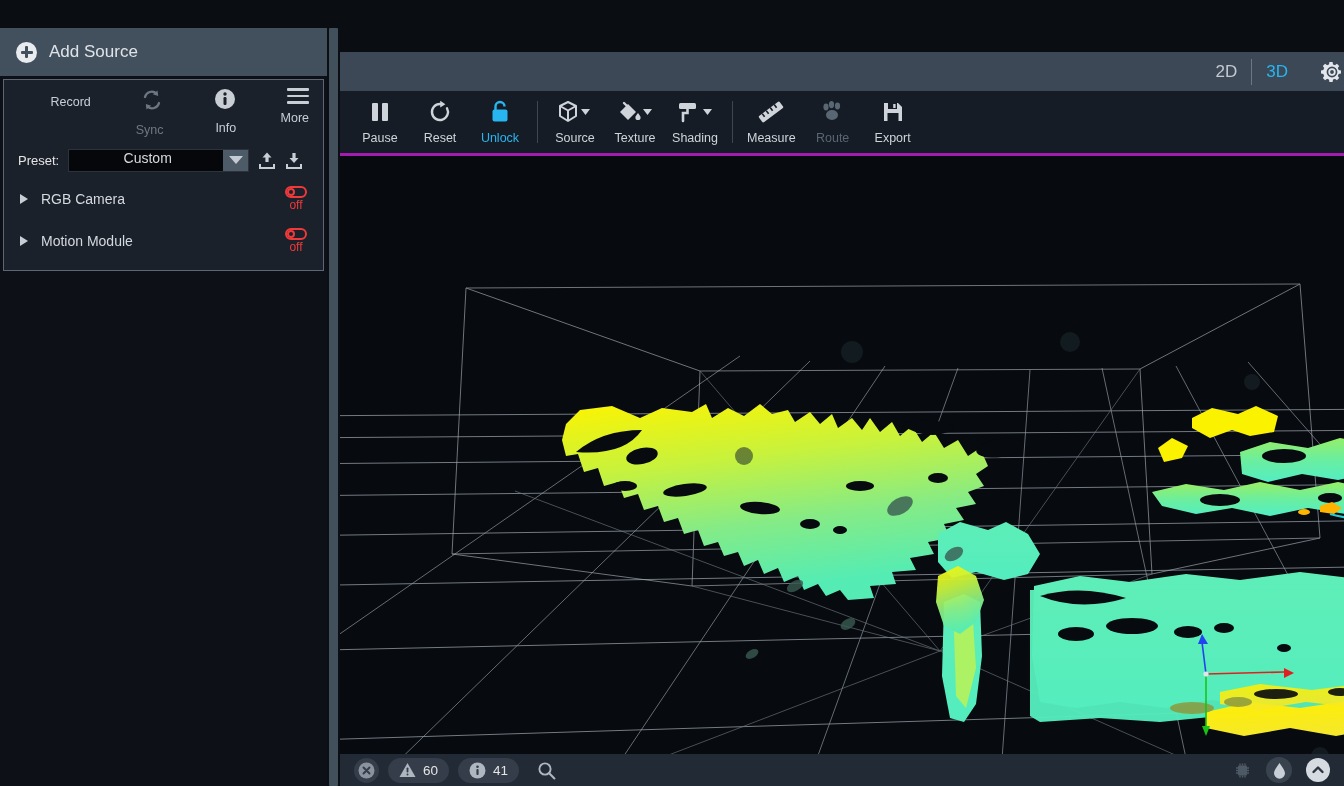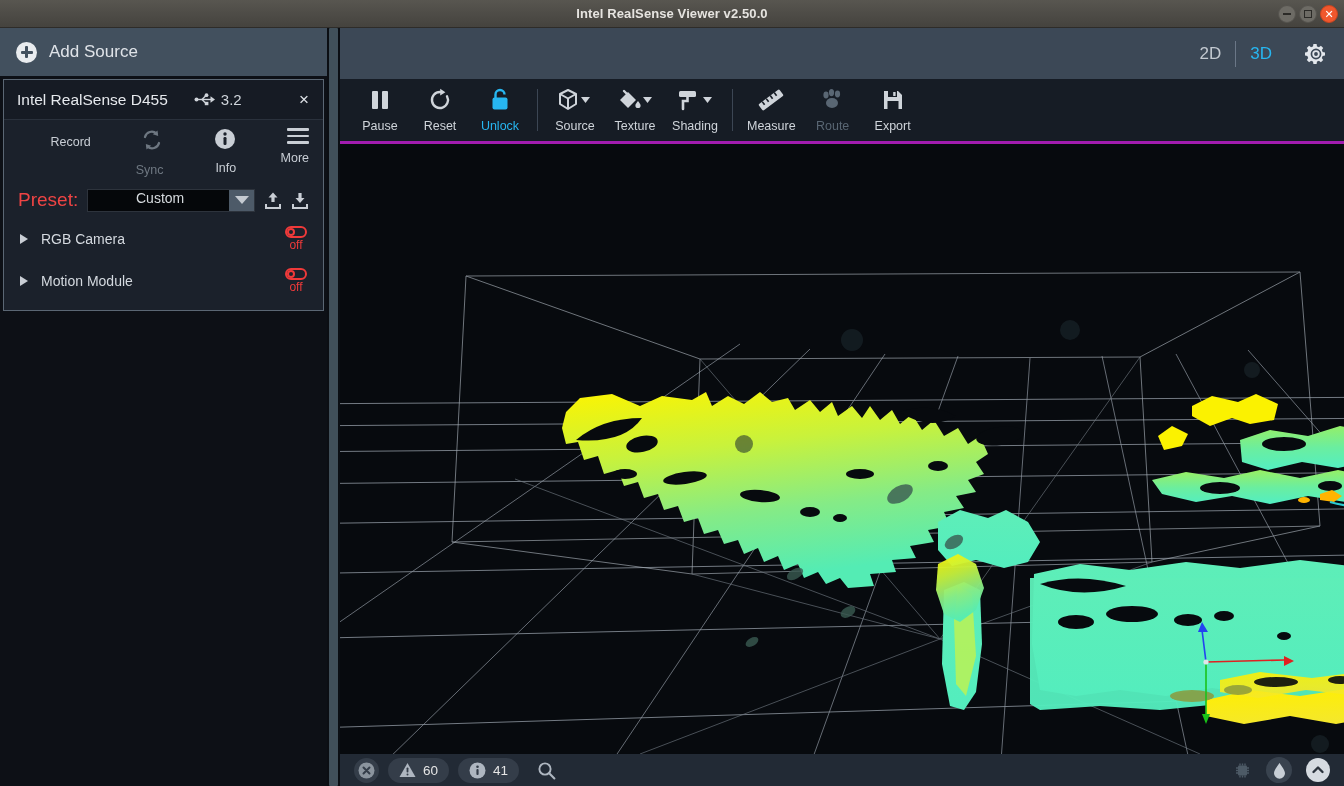--- a/index.html
+++ b/index.html
@@ -88,21 +88,21 @@
   .dev-action .lbl { font-size: 12.5px; color: #c9ced5; }
   .dev-action.disabled .lbl { color: #6e7781; }
   .rec-dot { width: 21px; height: 21px; border-radius: 50%; background: #c8cdd4; }
   .hamburger { width: 22px; display: flex; flex-direction: column; gap: 4px; }
   .hamburger span { display: block; height: 2.6px; background: #c9ced5; border-radius: 1px; }
 
   .preset-row {
     display: flex; align-items: center; height: 36px;
     padding: 0 14px; gap: 9px;
   }
-  .preset-label { font-size: 19px; color: #ef4444; }
+  .preset-label { font-size: 13px; color: #e5e5e5; }
   .preset-select {
     position: relative; width: 181px; height: 23px;
     background: #05070a; border: 1px solid #2d333c;
     display: flex; align-items: flex-start; justify-content: center;
     cursor: pointer;
   }
   .preset-value { font-size: 14px; color: #d6dade; margin-right: 22px; }
   .preset-arrow {
     position: absolute; right: 0; top: 0; width: 25px; height: 21px;
     background: #4d5a68; display: flex; align-items: center; justify-content: center;
@@ -154,23 +154,23 @@
     position: absolute; left: 2px; top: 0; width: 9px; height: 758px;
     background: #41505a; border-radius: 1px; cursor: pointer;
   }
 
   
   .main {
     position: absolute; left: 340px; top: 28px; width: 1004px; height: 758px;
     background: #0a0d12;
   }
   .view-header {
-    height: 51px; background: #3c4856;
+    height: 39px; background: #3c4856;
     display: flex; align-items: center; justify-content: flex-end;
-    padding-right: 16px; gap: 0px;
+    gap: 0px; margin-top: 24px;
   }
   .mode-btn {
     font-size: 17px; color: #c3c9d0; padding: 0 14px; cursor: pointer;
   }
   .mode-btn.active { color: #27b6f0; }
   .mode-div { width: 1px; height: 26px; background: #6b7787; }
   .gear-btn { margin-left: 18px; cursor: pointer; display: flex; }
 
   .toolbar {
     height: 65px; background: #161c25;
@@ -219,60 +219,30 @@
   .up-btn {
     width: 24px; height: 24px; border-radius: 50%; background: #d6dbe1;
     display: flex; align-items: center; justify-content: center; cursor: pointer;
   }
 </style>
 </head>
 <body>
 
 <div id="app">
 
-  <div class="titlebar">
-    <div class="titlebar-title">Intel RealSense Viewer v2.50.0</div>
-    <div class="win-buttons">
-      <div class="win-btn">
-          <span class="bar"></span>
-        </div>
-      <div class="win-btn">
-          <span class="sq"></span>
-        </div>
-      <div class="win-btn close">✕</div>
-    </div>
-  </div>
 
   <div class="left-col">
 
     <div class="add-source">
       <span class="plus-icon"></span>
       <span class="add-source-label">Add Source</span>
     </div>
 
     <div class="device-panel">
 
-      <div class="device-header">
-        <span class="device-name">Intel RealSense D455</span>
-        <span class="usb-block">
-          <svg width="22" height="15" viewBox="0 0 22 15">
-            <g stroke="#cfd4da" stroke-width="1.4" fill="none">
-              <line x1="3" y1="7.5" x2="18" y2="7.5"></line>
-              <line x1="8" y1="7.5" x2="12" y2="3.5"></line>
-              <line x1="8" y1="7.5" x2="12" y2="11.5"></line>
-            </g>
-            <circle cx="2.5" cy="7.5" r="2" fill="#cfd4da"></circle>
-            <circle cx="12.5" cy="3.2" r="1.9" fill="#cfd4da"></circle>
-            <rect x="10.8" y="9.8" width="3.6" height="3.4" fill="#cfd4da"></rect>
-            <polygon points="16.5,4.2 21,7.5 16.5,10.8" fill="#cfd4da"></polygon>
-          </svg>
-          <span class="usb-ver">3.2</span>
-        </span>
-        <span class="device-close">×</span>
-      </div>
 
       <div class="device-actions">
         <div class="dev-action">
           <span class="ic"><span class="rec-dot"></span></span>
           <span class="lbl">Record</span>
         </div>
         <div class="dev-action disabled">
           <span class="ic">
             <svg width="24" height="24" viewBox="0 0 24 24">
               <path d="M5 9a7 7 0 0 1 11.5-3.5" stroke="#6e7781" stroke-width="2.3" fill="none" stroke-linecap="round"></path>

